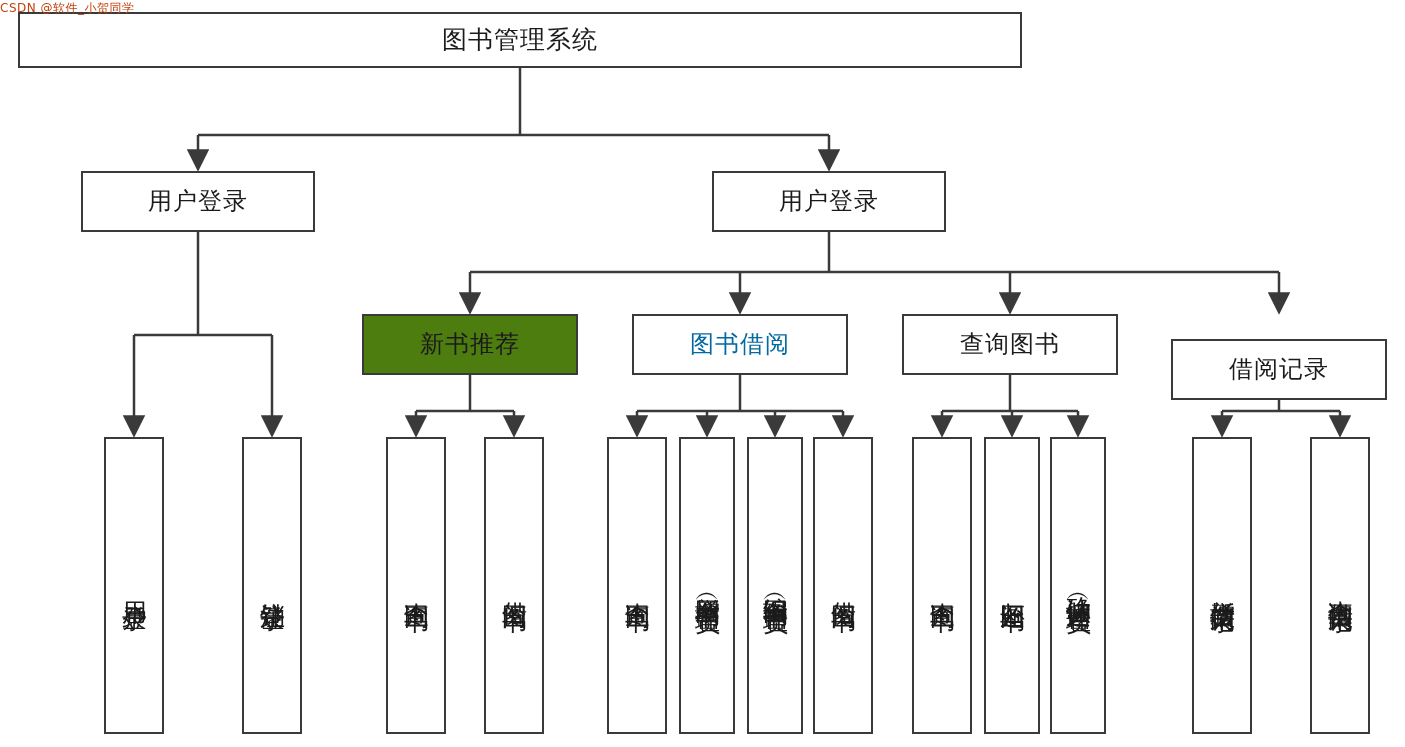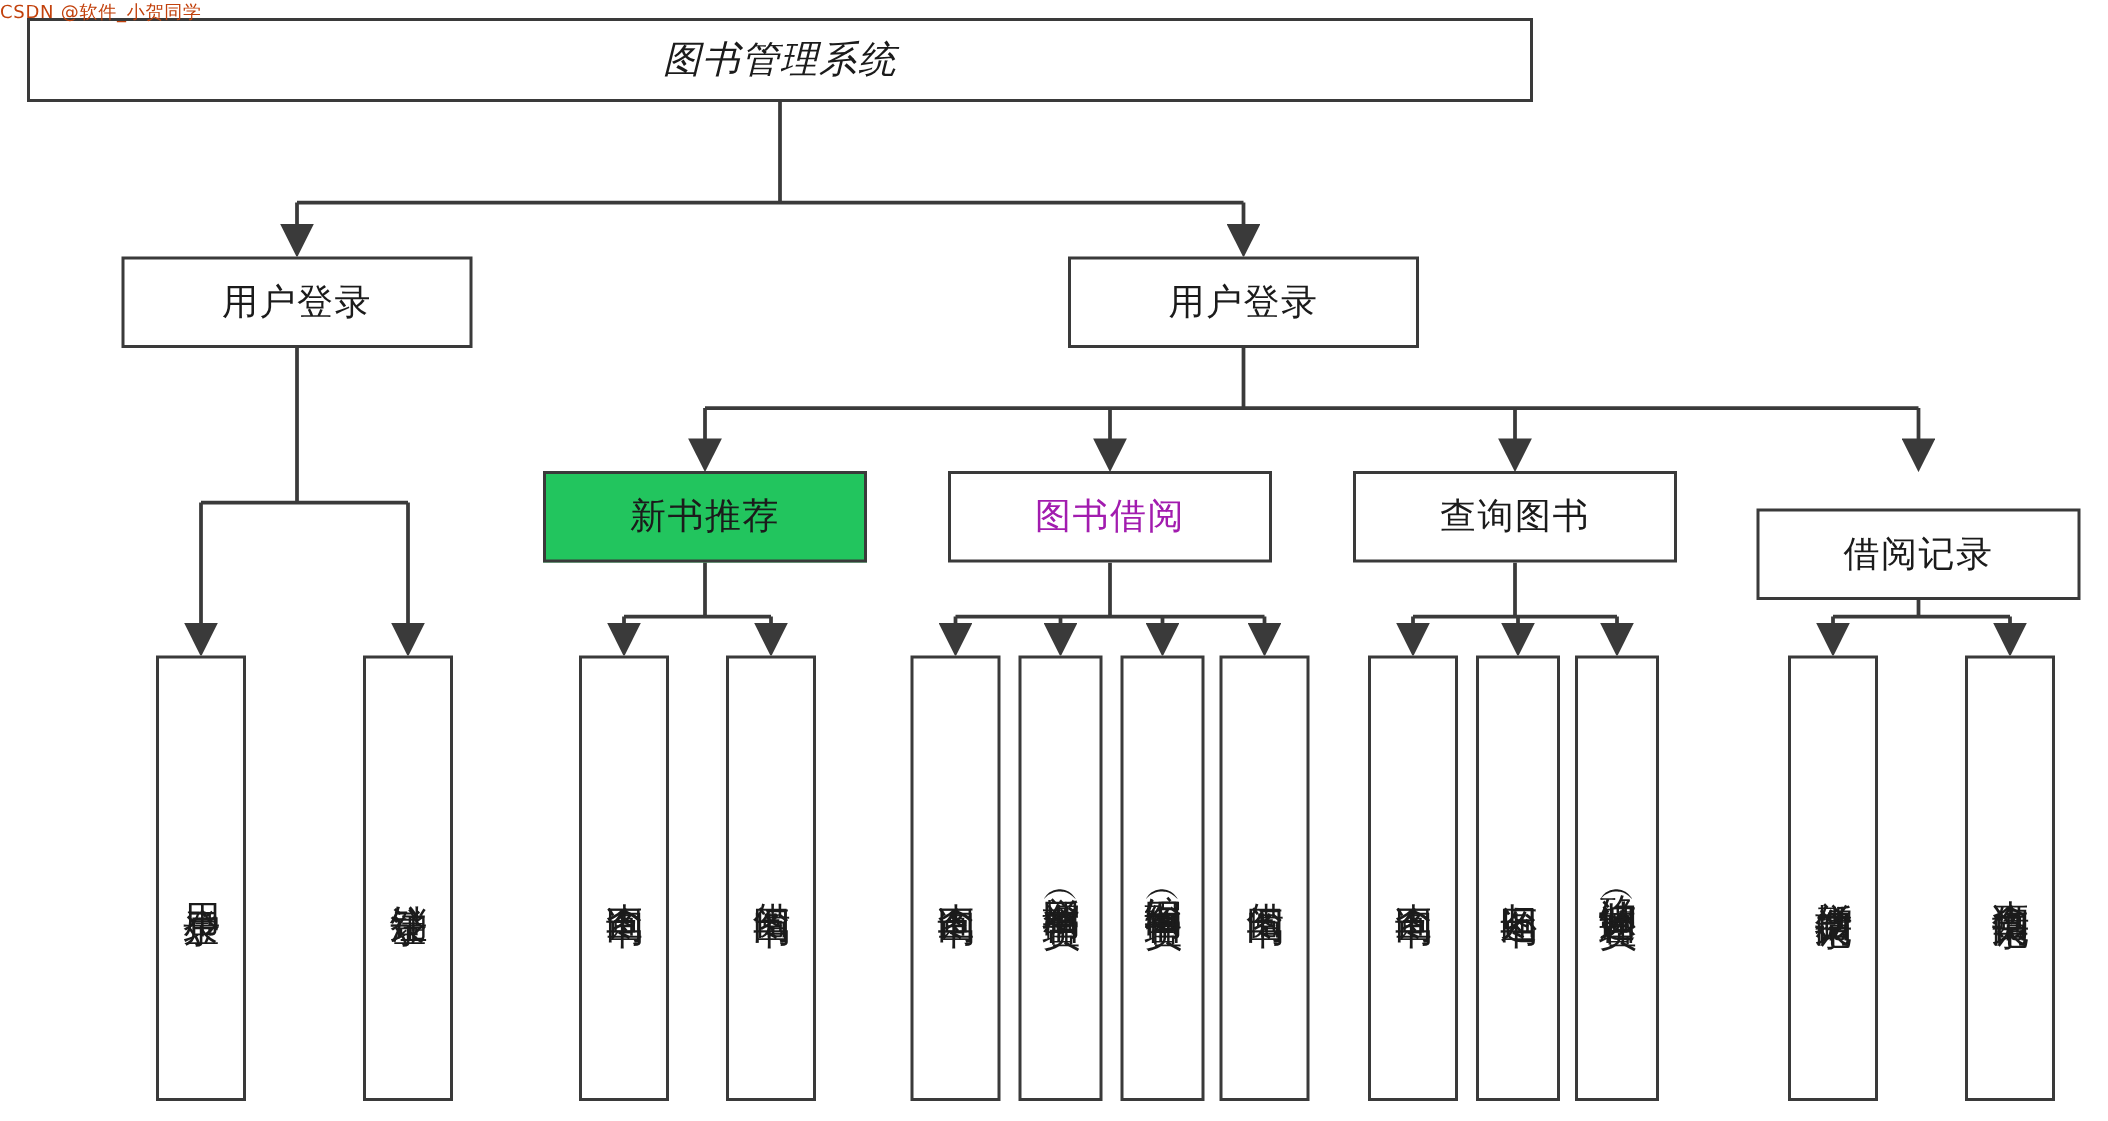--- a/index.html
+++ b/index.html
@@ -36,21 +36,20 @@
     writing-mode: vertical-rl;
     text-orientation: upright;
     font-size: 25px;
     line-height: 1.12;
     letter-spacing: 2px;
     padding: 4px 0;
     text-align: center;
   }
   .node.root {
     font-size: 25px;
-    font-style: italic;
   }
   .edges {
     position: absolute;
     left: 0;
     top: 0;
     width: 1405px;
     height: 747px;
     pointer-events: none;
   }
   .watermark {
@@ -111,24 +110,24 @@
   <div id="node-layer">
       <div class="node horizontal root" style="left: 18px; top: 12px; width: 1004px; height: 56px; border-color: rgb(58, 58, 58); background: rgb(255, 255, 255); color: rgb(27, 27, 27);">
         <span>图书管理系统</span>
       </div>
       <div class="node horizontal" style="left: 81px; top: 171px; width: 234px; height: 61px; border-color: rgb(58, 58, 58); background: rgb(255, 255, 255); color: rgb(27, 27, 27);">
         <span>用户登录</span>
       </div>
       <div class="node horizontal" style="left: 712px; top: 171px; width: 234px; height: 61px; border-color: rgb(58, 58, 58); background: rgb(255, 255, 255); color: rgb(27, 27, 27);">
         <span>用户登录</span>
       </div>
-      <div class="node horizontal" style="left: 362px; top: 314px; width: 216px; height: 61px; border-color: rgb(58, 58, 58); background: #22c55e; color: rgb(27, 27, 27);">
+      <div class="node horizontal" style="left: 362px; top: 314px; width: 216px; height: 61px; border-color: rgb(58, 58, 58); background: #4d7c0f; color: rgb(27, 27, 27);">
         <span>新书推荐</span>
       </div>
-      <div class="node horizontal" style="left: 632px; top: 314px; width: 216px; height: 61px; border-color: rgb(58, 58, 58); background: rgb(255, 255, 255); color: #a21caf;">
+      <div class="node horizontal" style="left: 632px; top: 314px; width: 216px; height: 61px; border-color: rgb(58, 58, 58); background: rgb(255, 255, 255); color: #0369a1;">
         <span>图书借阅</span>
       </div>
       <div class="node horizontal" style="left: 902px; top: 314px; width: 216px; height: 61px; border-color: rgb(58, 58, 58); background: rgb(255, 255, 255); color: rgb(27, 27, 27);">
         <span>查询图书</span>
       </div>
       <div class="node horizontal" style="left: 1171px; top: 314px; width: 216px; height: 61px; border-color: rgb(58, 58, 58); background: rgb(255, 255, 255); color: rgb(27, 27, 27); margin-top: 25px;">
         <span>借阅记录</span>
       </div>
       <div class="node vertical" style="left: 104px; top: 437px; width: 60px; height: 297px; border-color: rgb(58, 58, 58); background: rgb(255, 255, 255); color: rgb(27, 27, 27);">
         <span>用户登录</span>

